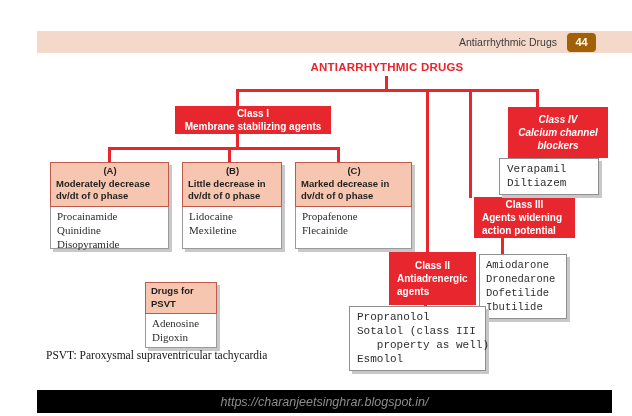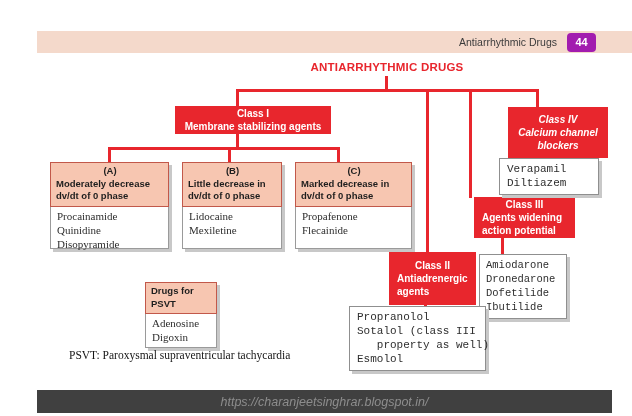--- a/index.html
+++ b/index.html
@@ -2,21 +2,21 @@
 <html><head>
 <meta charset="utf-8">
 <style>
   html,body{margin:0;padding:0;background:#fff;}
   #slide{position:relative;width:632px;height:416px;background:#ffffff;overflow:hidden;
          font-family:"Liberation Sans",sans-serif;}
   
   .topbar{position:absolute;left:37px;top:31px;width:595px;height:22px;background:#f4d9cb;
           display:flex;align-items:center;justify-content:flex-end;}
   .topbar-label{font-size:10.5px;color:#3b3b3b;margin-right:10px;}
-  .pagebadge{width:29px;height:19px;background:#a21caf;border-radius:4px;color:#fff;
+  .pagebadge{width:29px;height:19px;background:#a16207;border-radius:4px;color:#fff;
              font-weight:bold;font-size:11px;display:flex;align-items:center;justify-content:center;
              margin-right:36px;}
   
   .title{position:absolute;left:237px;top:61px;width:300px;text-align:center;
          color:#e8262d;font-weight:bold;font-size:11.5px;letter-spacing:.2px;}
   
   .vline,.hline{position:absolute;background:#e8262d;}
   
   .redbox{position:absolute;background:#e8262d;color:#fff;font-weight:bold;font-size:10px;
           line-height:13px;display:flex;flex-direction:column;justify-content:center;margin-left:19px;}
@@ -30,23 +30,23 @@
   .drug-line{white-space:pre;}
   
   .grpbox{position:absolute;background:#fff;border:1px solid #9a9a9a;
           box-shadow:3px 3px 0 #c8c8c8;display:flex;flex-direction:column;}
   .grpbox .hdr{background:#f7c6b1;border:1px solid #c2584a;margin:-1px -1px 0 -1px;
                padding:2px 4px 3px 5px;font-weight:bold;font-size:9.5px;line-height:12.5px;color:#1e1e1e;}
   .grpbox .hdr .c{text-align:center;}
   .grpbox .body{padding:2px 4px 3px 6px;font-family:"Liberation Serif",serif;
                 font-size:11px;line-height:14px;color:#2e2e2e;flex:1;}
   
-  .footnote{position:absolute;left:69px;top:349px;font-family:"Liberation Serif",serif;
+  .footnote{position:absolute;left:46px;top:349px;font-family:"Liberation Serif",serif;
             font-size:11.5px;color:#151515;}
-  .footerbar{position:absolute;left:37px;top:390px;width:575px;height:23px;background:#404040;
+  .footerbar{position:absolute;left:37px;top:390px;width:575px;height:23px;background:#000000;
              display:flex;align-items:center;justify-content:center;}
   .footerbar span{font-size:12.5px;font-style:italic;color:#8d8d8d;}
 </style>
 </head>
 <body>
 
 <div id="slide">
 
   <div class="topbar">
     <span class="topbar-label">Antiarrhythmic Drugs</span>

